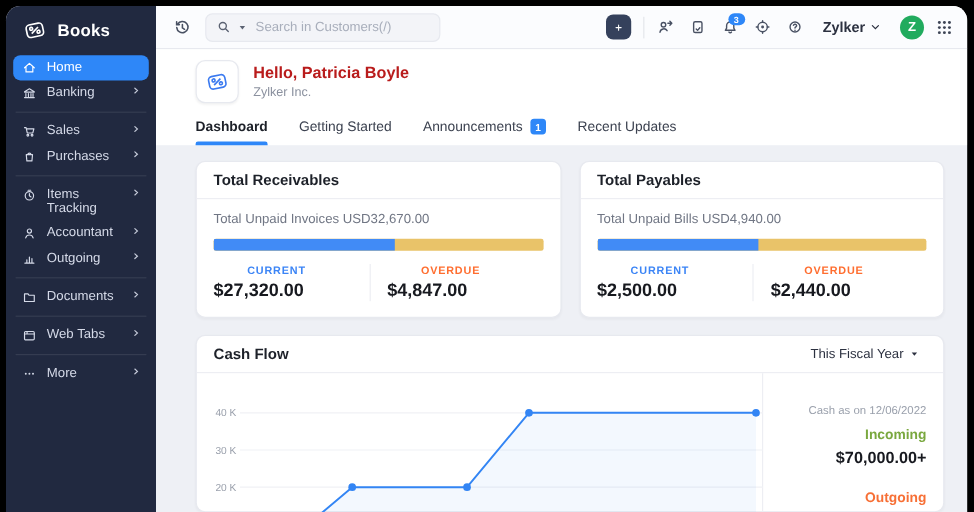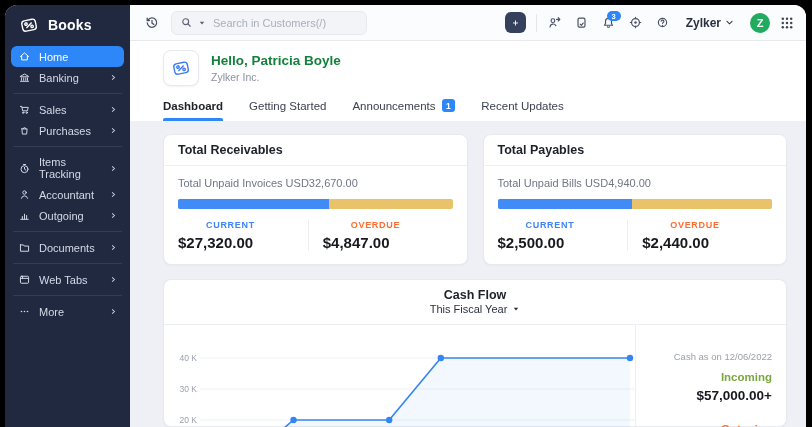--- a/index.html
+++ b/index.html
@@ -4,21 +4,21 @@
 <style>
   html,body{margin:0;padding:0;background:#000;width:812px;height:427px;overflow:hidden;
     font-family:"Liberation Sans",sans-serif;-webkit-font-smoothing:antialiased;}
   .window{position:absolute;left:5px;top:5px;width:801px;height:422px;border-radius:12px 12px 0 0;
     overflow:hidden;display:flex;background:#eef0f5;}
   
   .sidebar{width:125px;flex-shrink:0;background:#212940;color:#d9deeb;display:flex;flex-direction:column;}
   .logo-row{display:flex;align-items:center;gap:8px;padding:9px 10px 8px 13px;color:#fff;}
   .logo-text{font-size:14px;font-weight:700;letter-spacing:.2px;}
   .nav{padding:2px 6px 0;font-size:11px;}
-  .nav-item{display:flex;align-items:center;gap:8px;padding:4px 6px 4px 7px;border-radius:6px;cursor:pointer;color:#d5dae8;}
+  .nav-item{display:flex;align-items:flex-start;gap:8px;padding:4px 6px 4px 7px;border-radius:6px;cursor:pointer;color:#d5dae8;}
   .nav-item .nico{width:13px;height:13px;display:flex;flex-shrink:0;}
   .nav-item.active{background:#2e87f8;color:#fff;}
   .nav-item .chev{margin-left:auto;display:flex;opacity:.9;}
   .nav-sep{height:1px;background:rgba(255,255,255,.09);margin:5px 2px;}
   
   .main{flex:1;display:flex;flex-direction:column;min-width:0;}
   .topbar{height:35px;flex-shrink:0;background:#fbfcfe;border-bottom:1px solid #e7e9ef;
     display:flex;align-items:center;padding:0 12px 0 14px;gap:11px;}
   .tb-icon{color:#495163;display:flex;position:relative;cursor:pointer;background:none;border:0;padding:0;}
   .searchbox{display:flex;align-items:center;gap:5px;background:#f3f4f8;border:1px solid #e7e9ef;
@@ -33,21 +33,21 @@
     height:10px;border-radius:5px;display:flex;align-items:center;justify-content:center;padding:0 2px;font-weight:700;}
   .org{display:flex;align-items:center;gap:4px;font-size:12px;font-weight:700;color:#2c3140;cursor:pointer;background:none;border:0;}
   .avatar{width:20px;height:20px;border-radius:50%;background:#21ab5e;color:#fff;font-size:11px;font-weight:700;
     display:flex;align-items:center;justify-content:center;cursor:pointer;}
   
   .content{flex:1;display:flex;flex-direction:column;min-height:0;}
   .greet-sec{background:#fff;padding:9px 19px 0 33px;}
   .greet-row{display:flex;gap:12px;align-items:center;}
   .books-card{width:34px;height:34px;border:1px solid #e7e9ef;border-radius:8px;display:flex;align-items:center;
     justify-content:center;background:#fff;box-shadow:0 1px 2px rgba(0,0,0,.05);}
-  .greet-name{font-size:13.5px;font-weight:700;color:#15803d;}
+  .greet-name{font-size:13.5px;font-weight:700;color:#b91c1c;}
   .greet-company{font-size:10.5px;color:#8b919f;margin-top:3px;}
   .tabs{display:flex;gap:26px;margin-top:13px;font-size:11.5px;color:#3c4250;}
   .tab{padding-bottom:9px;position:relative;display:flex;gap:6px;align-items:center;cursor:pointer;}
   .tab.active{color:#1d2129;font-weight:700;}
   .tab.active::after{content:"";position:absolute;left:0;right:0;bottom:0;height:3px;background:#2e87f8;border-radius:2px 2px 0 0;}
   .tab-badge{background:#2e87f8;color:#fff;font-size:8.5px;border-radius:3px;padding:1.5px 4.5px;font-weight:700;}
   .dash{padding:13px 19px 0 33px;flex:1;display:flex;flex-direction:column;gap:14px;min-height:0;}
   .cards-row{display:flex;gap:15px;}
   .card{background:#fff;border:1px solid #e7e9ef;border-radius:8px;box-shadow:0 1px 2px rgba(27,31,35,.03);}
   .sum-card{flex:1;min-width:0;}
@@ -58,21 +58,21 @@
   .bar-cur{background:#418bf6;height:100%;}
   .sum-stats{display:flex;margin-top:11px;}
   .stat{flex:1;min-width:0;}
   .stat+.stat{border-left:1px solid #edeef3;padding-left:14px;}
   .stat-label{font-size:9px;font-weight:700;letter-spacing:.7px;margin-left:28px;}
   .stat-label.current{color:#3c85f6;}
   .stat-label.overdue{color:#ff6e30;}
   .stat-value{font-size:15px;font-weight:700;color:#17191f;margin-top:4px;}
   
   .cashflow{flex:1;display:flex;flex-direction:column;min-height:0;}
-  .cf-head{display:flex;justify-content:space-between;align-items:center;padding:8px 14px;border-bottom:1px solid #edeef3;flex-direction:column;}
+  .cf-head{display:flex;justify-content:space-between;align-items:center;padding:8px 14px;border-bottom:1px solid #edeef3;}
   .cf-title{font-size:12.5px;font-weight:700;color:#1d2129;}
   .cf-period{font-size:11px;color:#2c3140;display:flex;gap:5px;align-items:center;cursor:pointer;background:none;border:0;font-weight:400;}
   .cf-body{flex:1;display:flex;min-height:0;}
   .cf-chart{flex:1;position:relative;min-width:0;}
   .cf-chart svg{position:absolute;left:0;top:4px;}
   .cf-side{width:151px;flex-shrink:0;border-left:1px solid #edeef3;padding:26px 14px 0;text-align:right;box-sizing:border-box;}
   .cf-cash{font-size:9.5px;color:#9aa0ac;}
   .cf-in-label{font-size:11.5px;font-weight:700;color:#7aa83f;margin-top:9px;}
   .cf-val{font-size:13.5px;font-weight:700;color:#17191f;margin-top:5px;}
   .cf-out-label{font-size:11.5px;font-weight:700;color:#f76f35;margin-top:20px;}
@@ -434,21 +434,21 @@
                   <circle cx="92.8" cy="122.0" r="3.2" fill="#3385f4"></circle>
                   <circle cx="129.5" cy="91.0" r="3.2" fill="#3385f4"></circle>
                   <circle cx="225.2" cy="91.0" r="3.2" fill="#3385f4"></circle>
                   <circle cx="276.8" cy="29.0" r="3.2" fill="#3385f4"></circle>
                   <circle cx="466.0" cy="29.0" r="3.2" fill="#3385f4"></circle>
                 </svg>
             </div>
             <div class="cf-side">
               <div class="cf-cash">Cash as on 12/06/2022</div>
               <div class="cf-in-label">Incoming</div>
-              <div class="cf-val">$57,000.00+</div>
+              <div class="cf-val">$70,000.00+</div>
               <div class="cf-out-label">Outgoing</div>
               <div class="cf-val">$3,791.60 -</div>
             </div>
           </div>
         </div>
 
       </div>
     </div>
   </div>
 </div>

